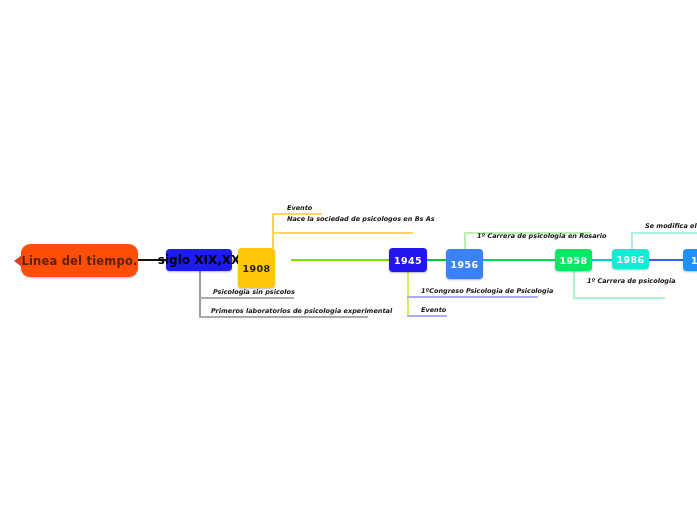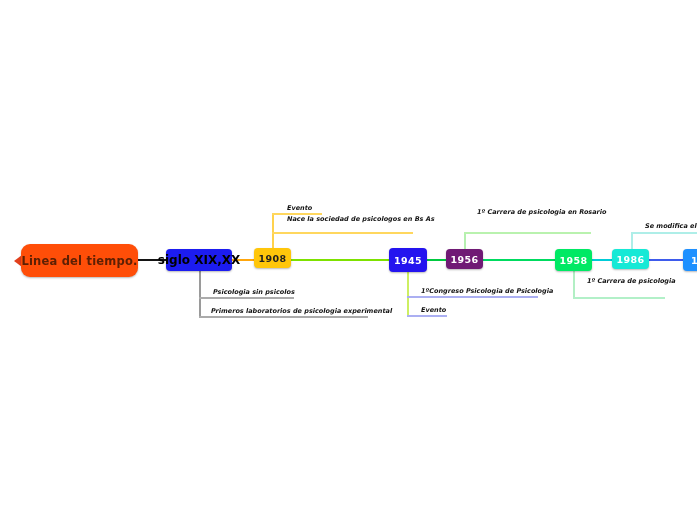--- a/index.html
+++ b/index.html
@@ -75,39 +75,39 @@
   <div class="uline" style="left: 464px; top: 232px; width: 127px; background: rgb(185, 242, 174);"></div>
   <div class="uline" style="left: 631px; top: 232px; width: 66px; background: rgb(174, 238, 232);"></div>
   <div class="uline" style="left: 199px; top: 297px; width: 95px; background: rgb(171, 171, 171);"></div>
   <div class="uline" style="left: 199px; top: 316px; width: 169px; background: rgb(171, 171, 171);"></div>
   <div class="uline" style="left: 407px; top: 296px; width: 131px; background: rgb(171, 175, 242);"></div>
   <div class="uline" style="left: 407px; top: 315px; width: 40px; background: rgb(171, 175, 242);"></div>
   <div class="uline" style="left: 573px; top: 297px; width: 92px; background: rgb(178, 240, 200);"></div>
 
   <div class="note" style="left:287px;top:204px;">Evento</div>
   <div class="note" style="left:287px;top:215px;">Nace la sociedad de psicologos en Bs As</div>
-  <div class="note" style="left:477px;top:208px;">1º Carrera de psicologia en Rosario</div>
+  <div class="note" style="left:477px;top:232px;">1º Carrera de psicologia en Rosario</div>
   <div class="note" style="left:645px;top:222px;">Se modifica el pla</div>
 
   <div class="note" style="left:213px;top:288px;">Psicologia sin psicolos</div>
   <div class="note" style="left:211px;top:307px;text-align:right;">Primeros laboratorios de psicologia experimental</div>
   <div class="note" style="left:421px;top:287px;">1ºCongreso Psicologia de Psicologia</div>
   <div class="note" style="left:421px;top:306px;">Evento</div>
   <div class="note" style="left:587px;top:277px;">1º Carrera de psicologia</div>
 
   <div class="root-tail"></div>
   <div class="node root" style="left: 21px; top: 244px; width: 117px; height: 33px; background: rgb(255, 78, 8); color: rgb(93, 32, 4);">Linea del tiempo.</div>
 
   <div class="node node-main" style="left: 166px; top: 249px; width: 66px; height: 22px; background: rgb(28, 28, 240); color: rgb(0, 0, 0);">siglo XIX,XX</div>
 
-  <div class="node node-year" style="left: 254px; top: 248px; width: 37px; height: 20px; background: rgb(255, 198, 10); color: rgb(31, 31, 31);">1908</div>
+  <div class="node node-year" style="left: 238px; top: 248px; width: 37px; height: 40px; background: rgb(255, 198, 10); color: rgb(31, 31, 31);">1908</div>
 
   <div class="node node-year" style="left: 389px; top: 248px; width: 38px; height: 24px; background: rgb(36, 20, 239); color: rgb(255, 255, 255);">1945</div>
 
-  <div class="node node-year" style="left: 446px; top: 249px; width: 37px; height: 20px; background: #701a75; color: rgb(255, 255, 255);">1956</div>
+  <div class="node node-year" style="left: 446px; top: 249px; width: 37px; height: 30px; background: #3b82f6; color: rgb(255, 255, 255);">1956</div>
 
   <div class="node node-year" style="left: 555px; top: 249px; width: 37px; height: 22px; background: rgb(0, 233, 100); color: rgb(255, 255, 255);">1958</div>
 
   <div class="node node-year" style="left: 612px; top: 249px; width: 37px; height: 20px; background: rgb(22, 233, 214); color: rgb(255, 255, 255);">1986</div>
 
   <div class="node node-year node-clipped" style="left: 683px; top: 249px; width: 37px; height: 22px; background: rgb(30, 144, 255); color: rgb(255, 255, 255);">1</div>
 
 </div>
 
 </body></html>

